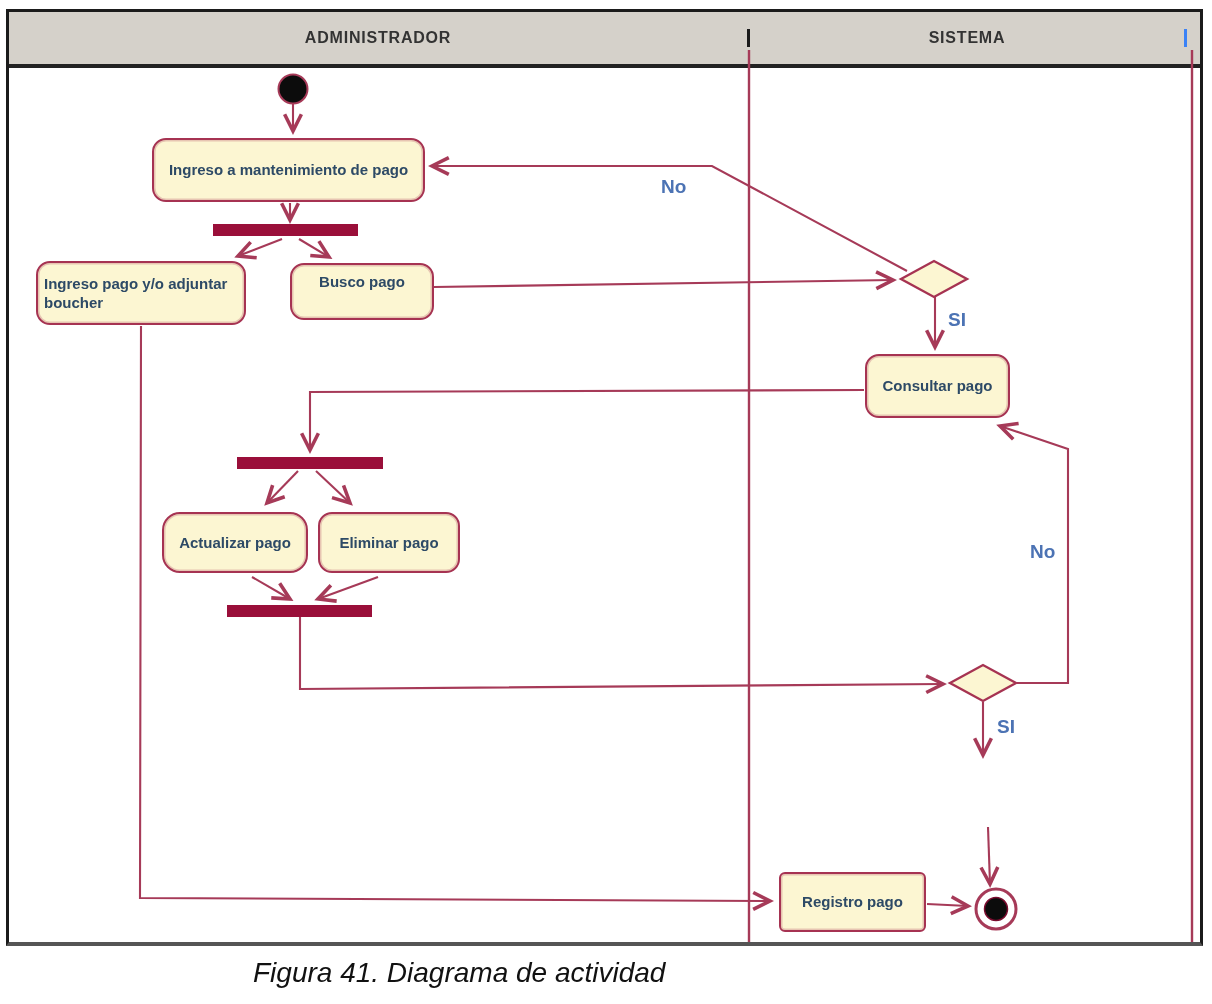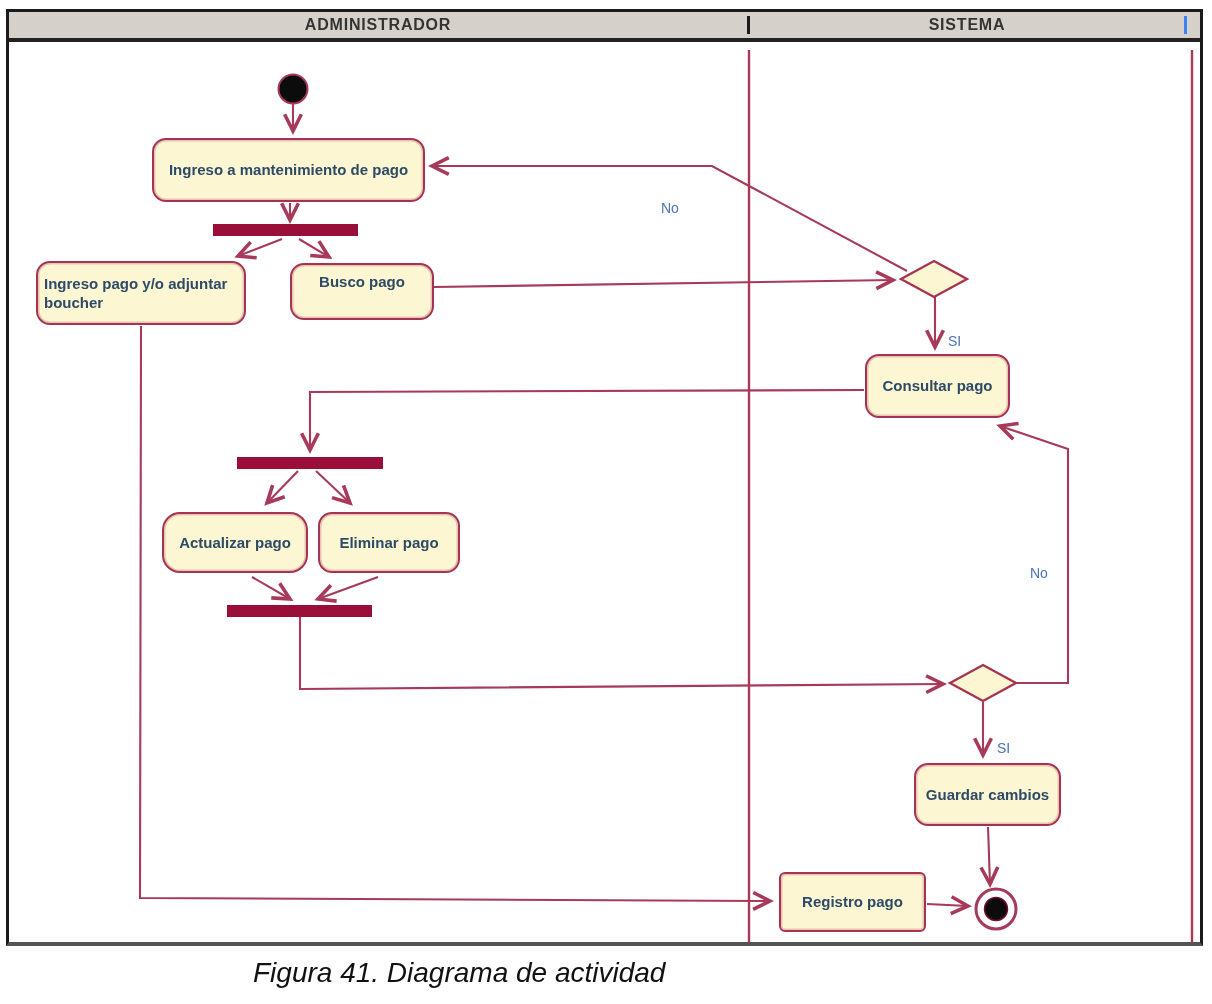--- a/index.html
+++ b/index.html
@@ -5,35 +5,35 @@
   :root{
     --crimson:#a63a58; --bar:#9a0f3a; --node-fill:#fcf6d2; --node-border:#a63352;
     --header-bg:#d5d1ca; --guard-text:#4c73b4; --node-text:#2d4a66;
   }
   *{margin:0;padding:0;box-sizing:border-box;}
   html,body{background:#fff;}
   .page{position:relative;width:1212px;height:1004px;background:#ffffff;overflow:hidden;
          font-family:"Liberation Sans",sans-serif;}
   .frame{position:absolute;left:6px;top:9px;width:1197px;height:937px;
          border:3px solid #1b1b1b;border-bottom:4px solid #555;background:#fff;}
-  .swimlane-header{position:absolute;left:0;top:0;width:100%;height:30px;display:flex;
+  .swimlane-header{position:absolute;left:0;top:0;width:100%;height:56px;display:flex;
          background:var(--header-bg,#d5d1ca);border-bottom:4px solid #222;align-items:center;}
   .lane-cell{display:flex;align-items:center;justify-content:center;
          font-weight:bold;font-size:16px;letter-spacing:.8px;color:#333;}
   .lane-cell.admin{width:741px;border-right:3px solid #1b1b1b;}
   .lane-cell.system{width:437px;border-right:3px solid #3b82f6;}
   .lane-cell.stub{flex:1;}
   .svg-layer{position:absolute;left:0;top:0;width:1212px;height:1004px;pointer-events:none;}
   .activity{position:absolute;display:flex;align-items:center;justify-content:center;
          text-align:left;background:var(--node-fill,#fcf6d2);
          border:2.5px solid var(--node-border,#a63352);border-radius:14px;
          color:var(--node-text,#2d4a66);font-weight:bold;font-size:15px;line-height:1.3;
          padding:2px 6px;box-shadow:inset 0 0 0 1.5px rgba(166,51,82,.25);}
   .activity.top-text{align-items:flex-start;padding-top:7px;}
-  .guard{position:absolute;color:var(--guard-text,#4c73b4);font-weight:normal;font-size:14px;margin-top:24px;}
+  .guard{position:absolute;color:var(--guard-text,#4c73b4);font-weight:bold;font-size:19px;}
   .caption{position:absolute;left:253px;top:957px;font-family:Liberation Sans, sans-serif;
          font-style:italic;font-size:28px;color:#111;white-space:nowrap;}
 </style>
 </head>
 <body>
 
 <div class="page">
 
   <div class="frame">
     <div class="swimlane-header">
@@ -83,21 +83,20 @@
     <circle cx="996" cy="909" r="20" fill="#ffffff" stroke="var(--crimson,#a63a58)" stroke-width="3"></circle>
     <circle cx="996" cy="909" r="11.5" fill="#0c0c0c" stroke="#7a0c2e" stroke-width="1.5"></circle>
   </svg>
 
   <div class="activity" style="left:152px;top:138px;width:273px;height:64px;">Ingreso a mantenimiento de pago</div>
   <div class="activity" style="left:36px;top:261px;width:210px;height:64px;">Ingreso pago y/o adjuntar boucher</div>
   <div class="activity top-text" style="left:290px;top:263px;width:144px;height:57px;">Busco pago</div>
   <div class="activity" style="left:865px;top:354px;width:145px;height:64px;">Consultar pago</div>
   <div class="activity" style="left:162px;top:512px;width:146px;height:61px;border-radius:18px;">Actualizar pago</div>
   <div class="activity" style="left:318px;top:512px;width:142px;height:61px;">Eliminar pago</div>
-  <div class="activity" style="left:914px;top:763px;width:147px;height:63px;">Guardar cambios</div>
   <div class="activity" style="left:779px;top:872px;width:147px;height:60px;border-radius:6px;">Registro pago</div>
 
   <div class="guard" style="left:661px;top:176px;">No</div>
   <div class="guard" style="left:948px;top:309px;">SI</div>
   <div class="guard" style="left:1030px;top:541px;">No</div>
   <div class="guard" style="left:997px;top:716px;">SI</div>
 
   <div class="caption">Figura 41. Diagrama de actividad</div>
 
 </div>

